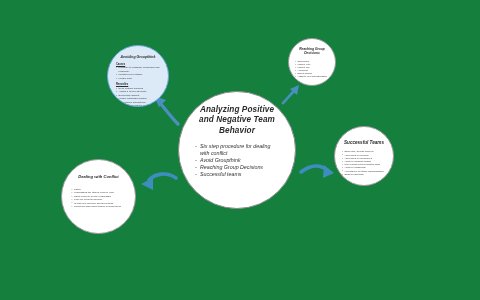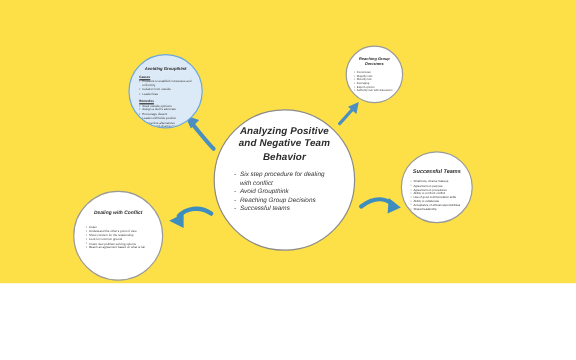--- a/index.html
+++ b/index.html
@@ -11,22 +11,22 @@
     width: 480px;
     height: 300px;
     overflow: hidden;
     font-family: "Liberation Sans", sans-serif;
     position: relative;
   }
   #canvas {
     position: absolute;
     inset: 0;
     width: 480px;
-    height: 236px;
-    background: #fde047;
+    height: 300px;
+    background: #15803d;
   }
   .node {
     position: absolute;
     border-radius: 50%;
     box-sizing: border-box;
     display: flex;
     flex-direction: column;
     align-items: center;
     overflow: hidden;
   }

